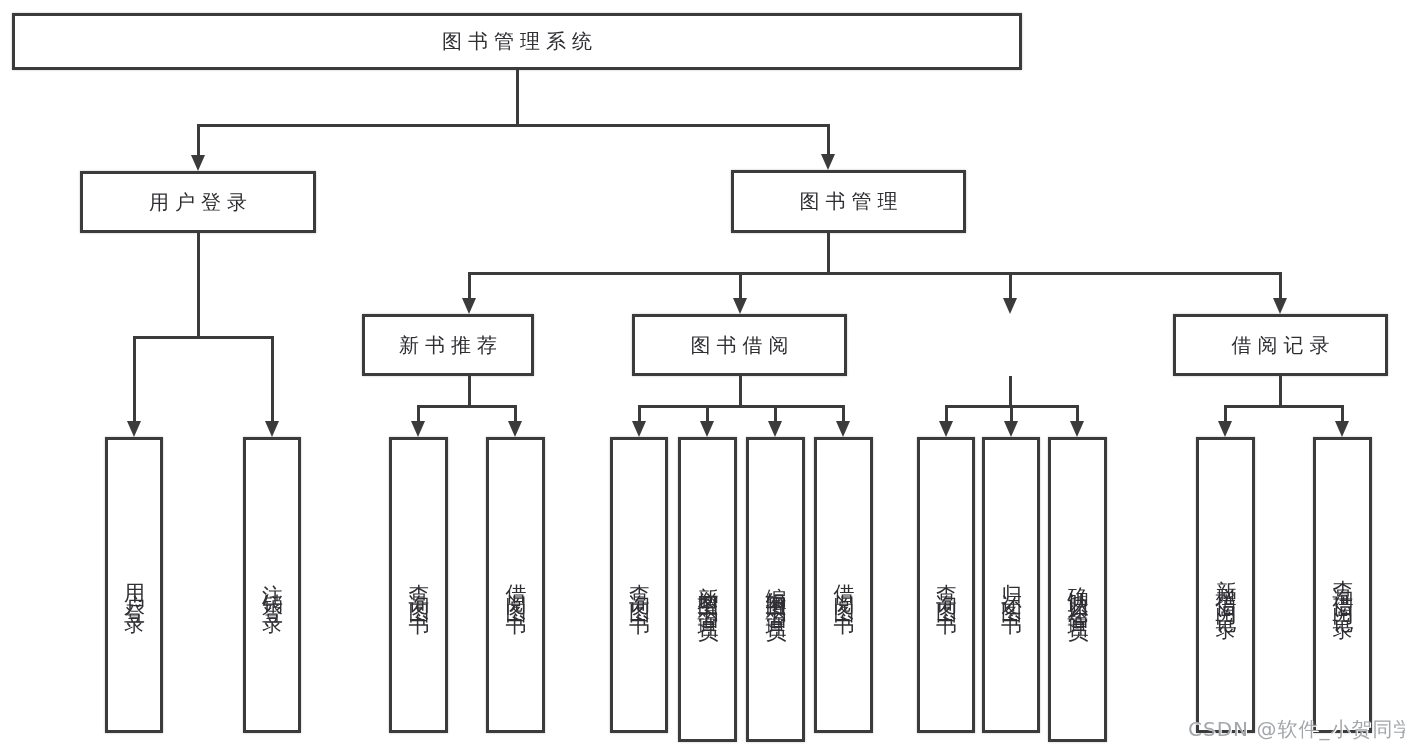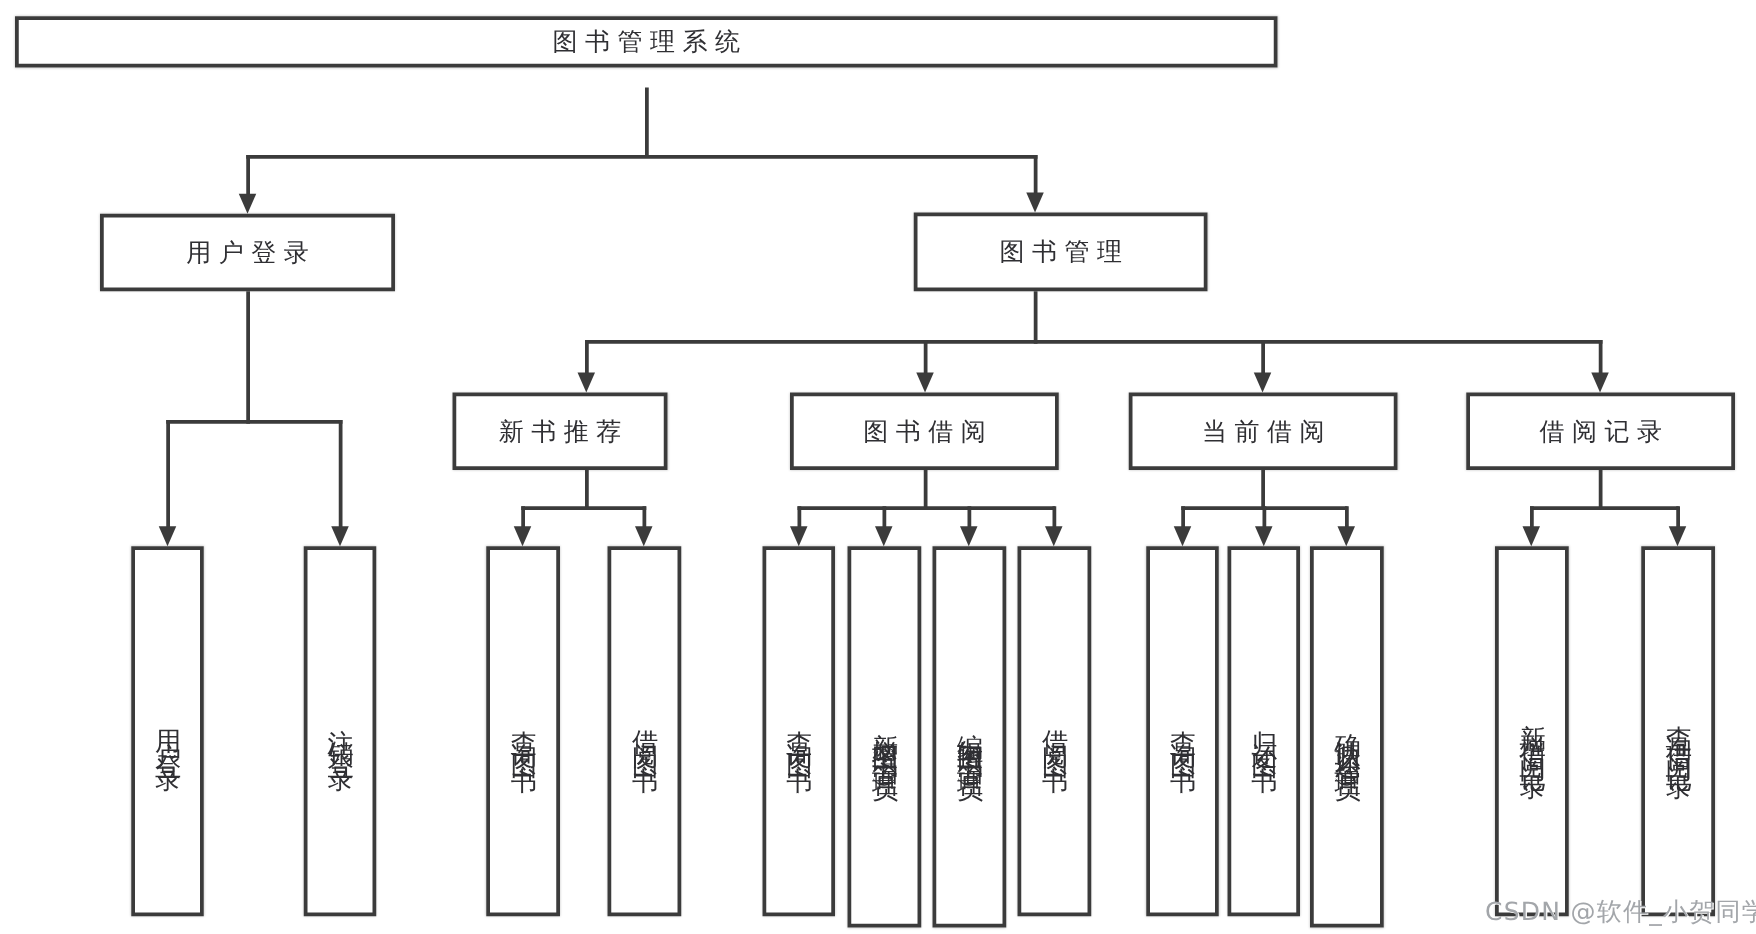--- a/index.html
+++ b/index.html
@@ -32,31 +32,30 @@
     position:absolute;left:1188px;top:716px;
     font-size:20px;color:#a3a6aa;letter-spacing:1px;white-space:nowrap;
     text-shadow:1px 1px 0 #ffffff;
   }
 </style>
 </head>
 <body>
 
 <div class="diagram">
 
-  <div class="node hnode" style="left:12px;top:13px;width:1010px;height:41px;">图书管理系统</div>
+  <div class="node hnode" style="left:12px;top:13px;width:1010px;height:57px;">图书管理系统</div>
 
   <div class="node hnode" style="left:80px;top:171px;width:236px;height:62px;">用户登录</div>
 
   <div class="node hnode" style="left:731px;top:170px;width:235px;height:63px;">图书管理</div>
 
   <div class="node hnode" style="left:362px;top:314px;width:172px;height:62px;">新书推荐</div>
 
   <div class="node hnode" style="left:632px;top:314px;width:215px;height:62px;">图书借阅</div>
 
-  <div class="node hnode" style="left:903px;top:314px;width:215px;height:62px;">当前借阅</div>
 
   <div class="node hnode" style="left:1173px;top:314px;width:215px;height:62px;">借阅记录</div>
 
   <div class="node vnode" style="left:105px;top:437px;width:58px;height:296px;">用户登录</div>
   <div class="node vnode" style="left:243px;top:437px;width:58px;height:296px;">注销登录</div>
 
   <div class="node vnode" style="left:389px;top:437px;width:59px;height:296px;">查询图书</div>
   <div class="node vnode" style="left:486px;top:437px;width:59px;height:296px;">借阅图书</div>
 
   <div class="node vnode" style="left:610px;top:437px;width:58px;height:296px;">查询图书</div>

